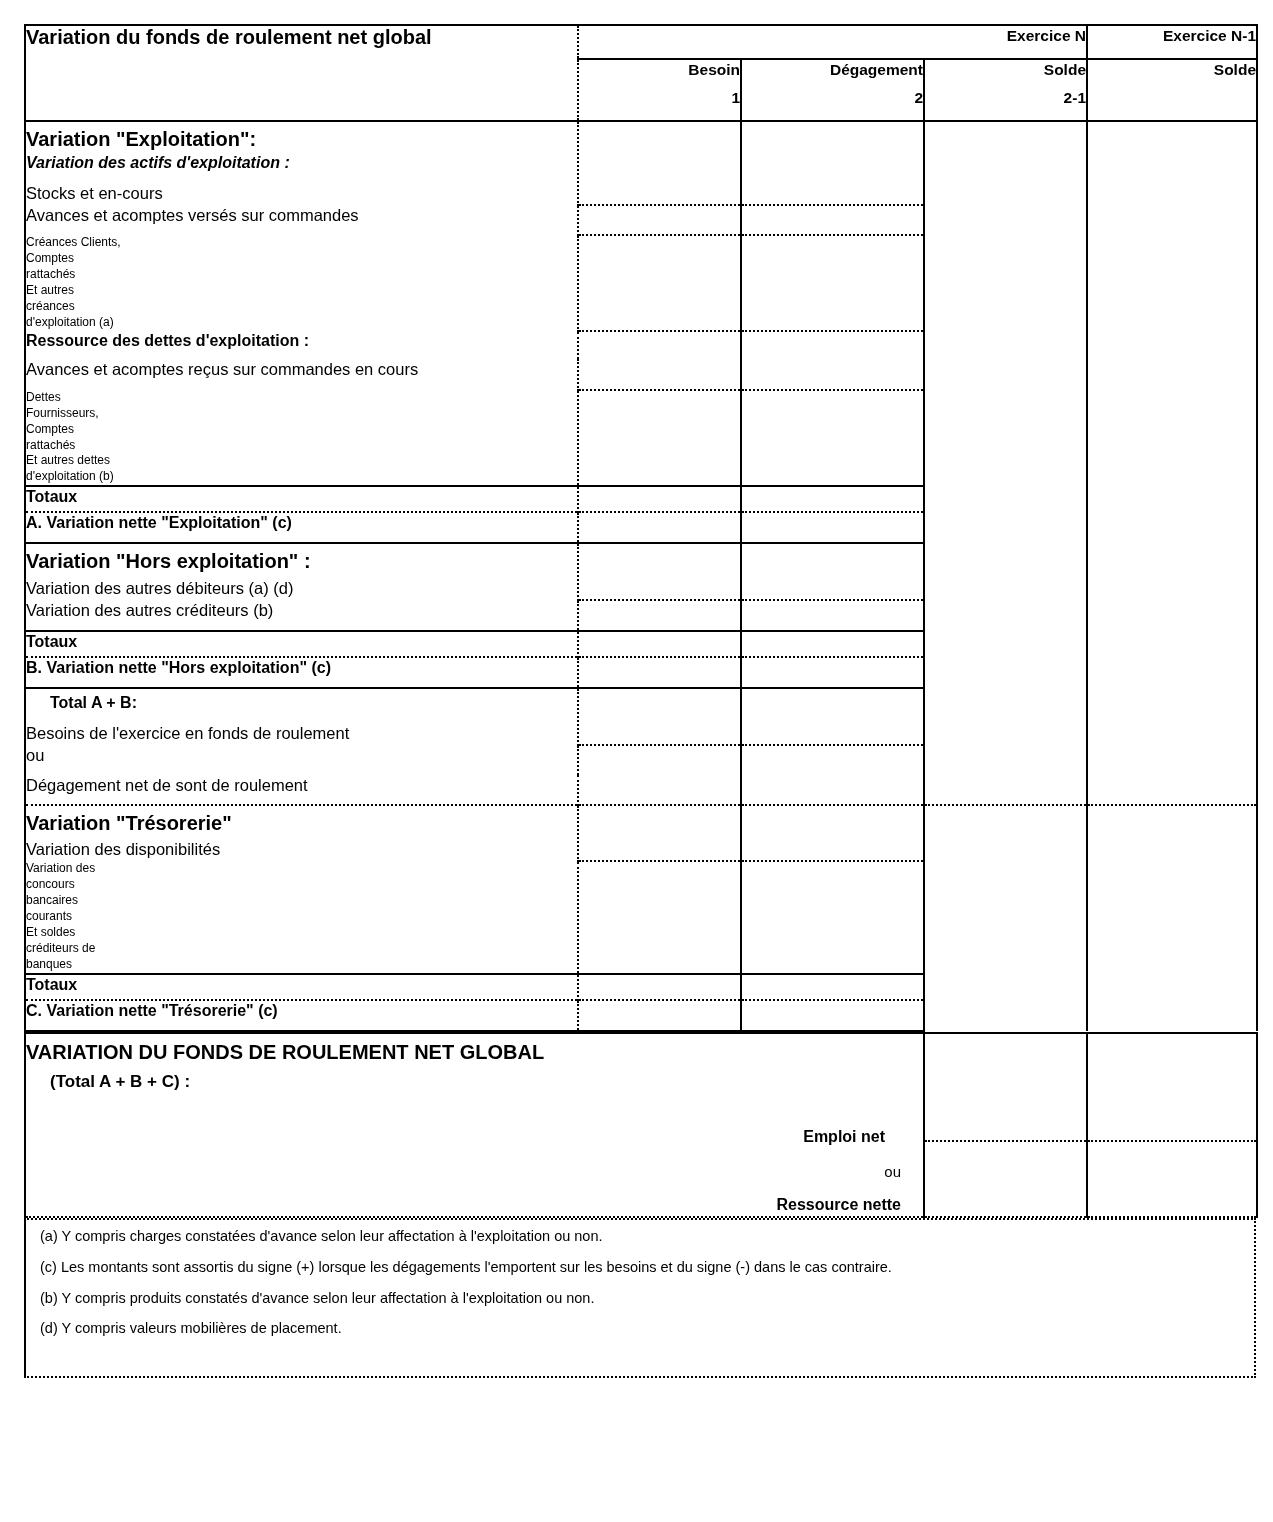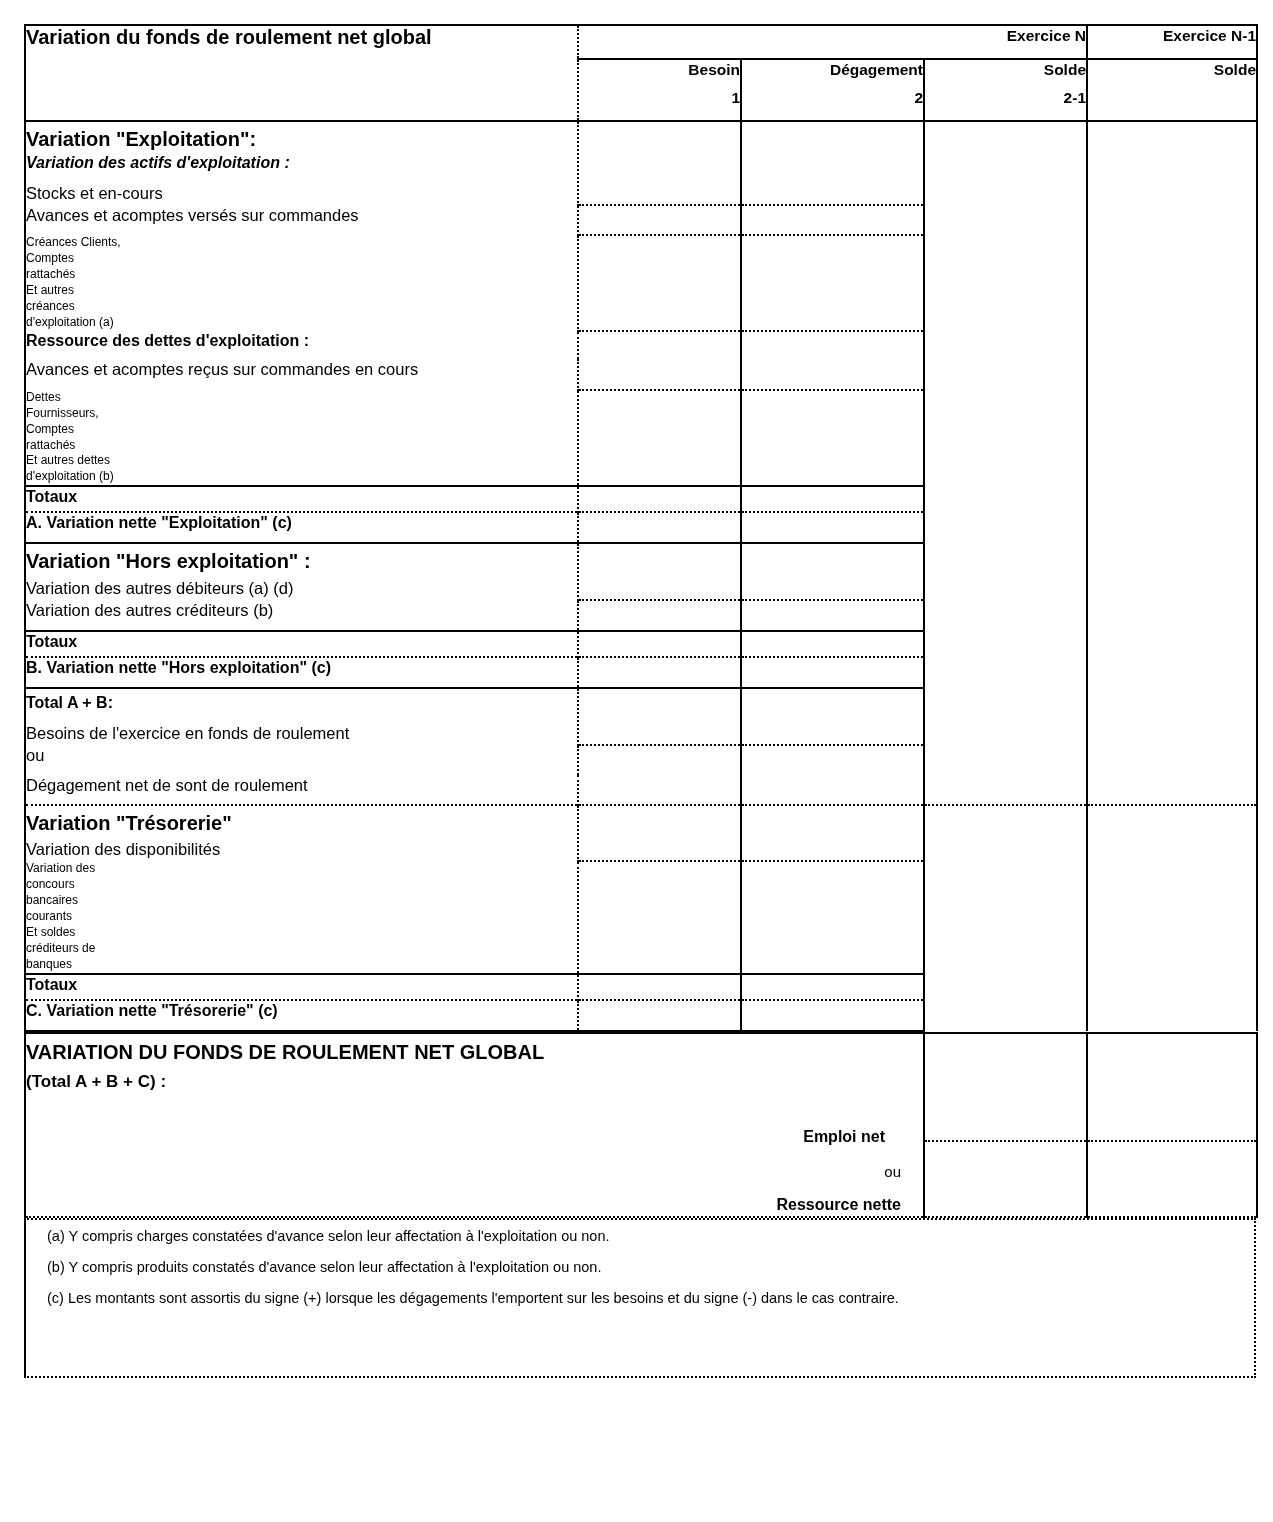--- a/index.html
+++ b/index.html
@@ -71,20 +71,21 @@
   }
   .t-row {              
     font-size: 16.5px;
     font-weight: normal;
     line-height: 1.33;
   }
   .t-bold {
     font-size: 16px;
     font-weight: bold;
     line-height: 1.3;
+    padding-left: 24px;
   }
   .t-big {              
     font-size: 20px;
     font-weight: bold;
     line-height: 1.25;
   }
   .t-note {
     font-size: 14.5px;
     line-height: 1.3;
   }
@@ -113,21 +114,21 @@
   
   .notes {
     border-top: 2px dotted #000;
     border-right: 2px dotted #000;
     border-bottom: 2px dotted #000;
     border-left: 2px solid #000;
     padding: 7px 10px 10px 10px;
     height: 160px;
   }
   .notes p {
-    margin: 0 0 12px 11px;
+    margin: 0 0 12px 4px;
   }
 </style>
 </head>
 <body>
 
 <div id="sheet">
 
   <table class="grid">
     <colgroup>
       <col style="width:553px">
@@ -350,17 +351,18 @@
       </tr>
       <tr>
         <td class="bt-d br-s bl-s bb-d"></td>
         <td class="bt-d br-s bb-d"></td>
       </tr>
     </tbody>
   </table>
 
   <div class="notes">
     <p class="t-note">(a) Y compris charges constatées d'avance selon leur affectation à l'exploitation ou non.</p>
+    <p class="t-note">(c) Les montants sont assortis du signe (+) lorsque les dégagements l'emportent sur les besoins et du signe (-) dans le cas contraire.</p>
     <p class="t-note">(b) Y compris produits constatés d'avance selon leur affectation à l'exploitation ou non.</p>
-    <p class="t-note">(c) Les montants sont assortis du signe (+) lorsque les dégagements l'emportent sur les besoins et du signe (-) dans le cas contraire.</p>
+    <p class="t-note">(d) Y compris valeurs mobilières de placement.</p>
   </div>
 
 </div>
 
 </body></html>

